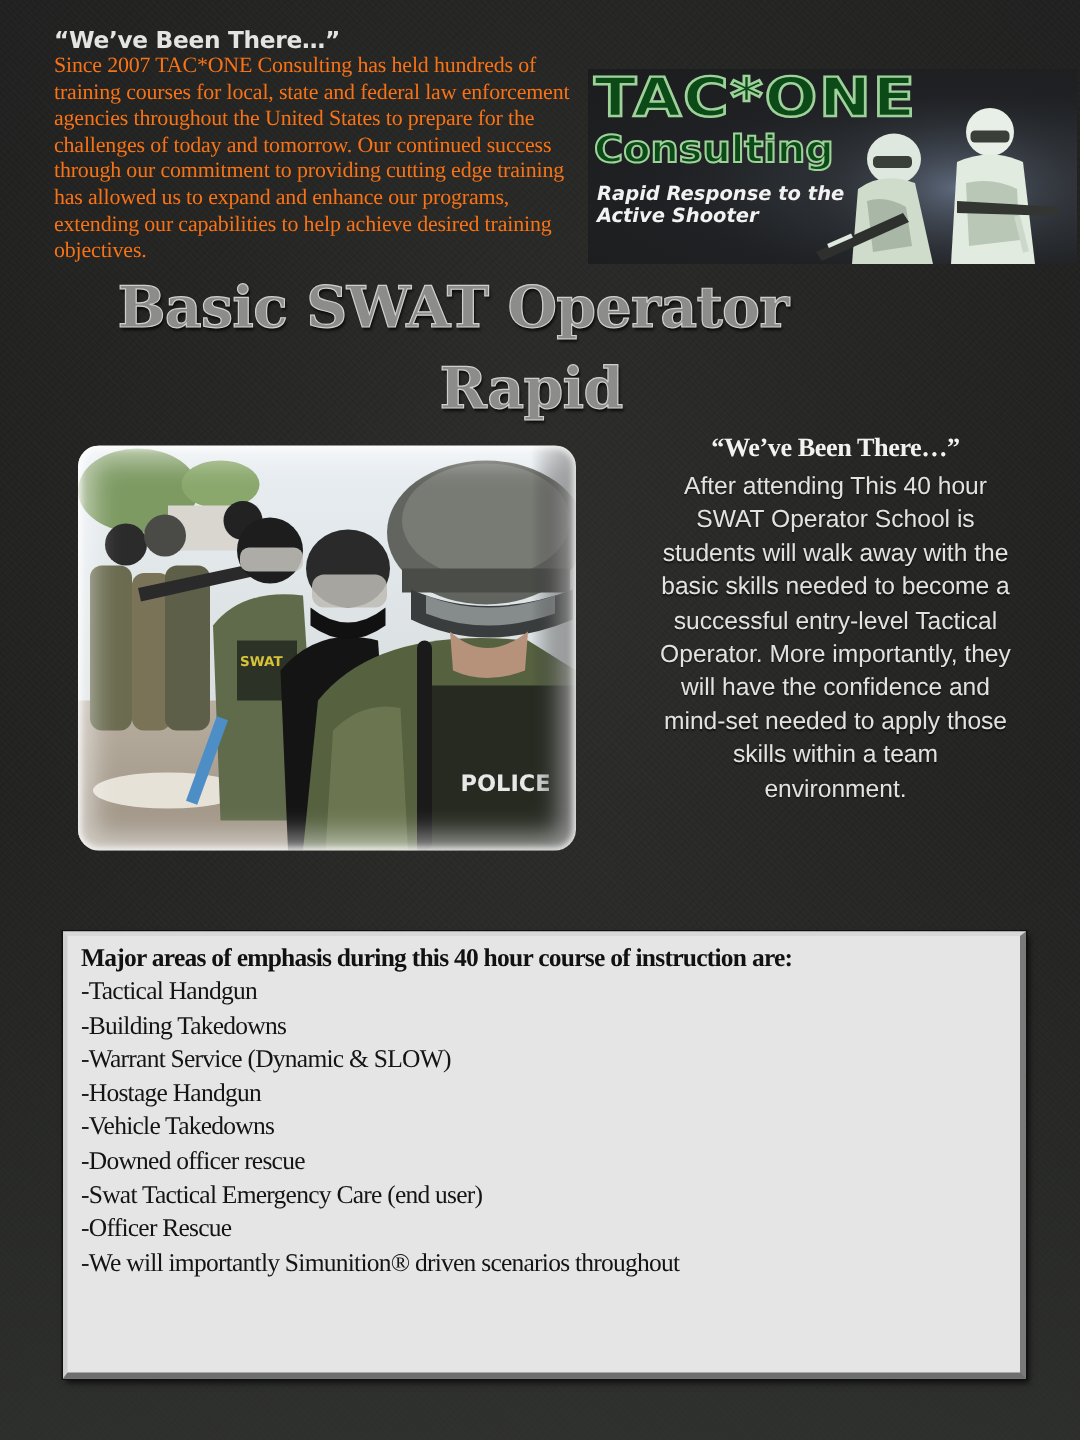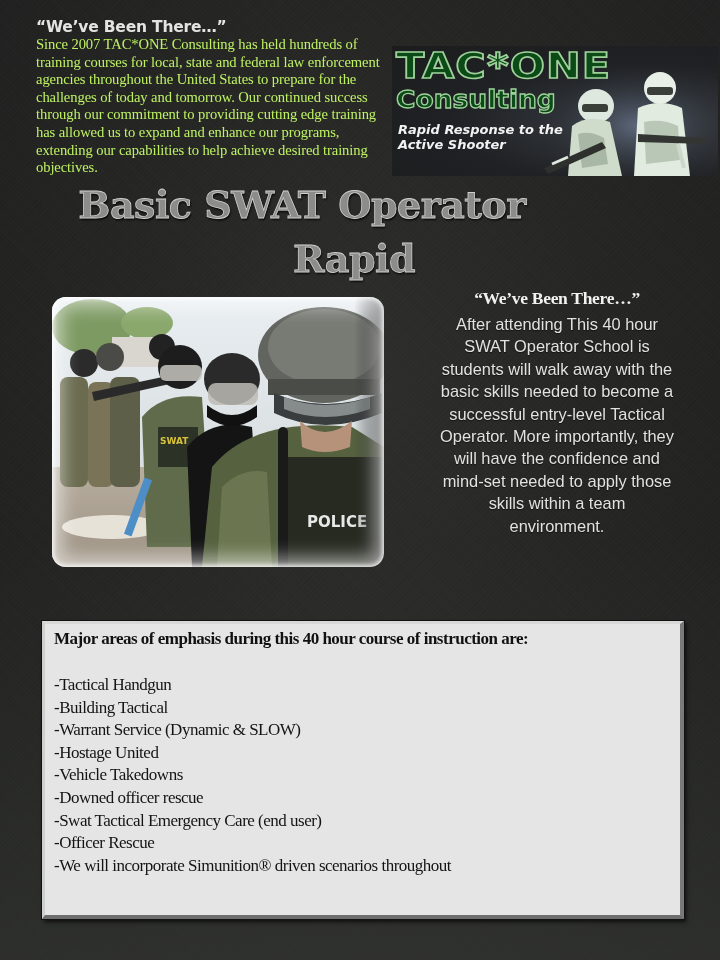--- a/index.html
+++ b/index.html
@@ -34,21 +34,21 @@
       font-weight: bold;
       font-size: 15.5px;
       color: #e4e4e2;
       letter-spacing: -0.2px;
       line-height: 18px;
     }
     .intro-body {
       font-family: "Liberation Serif", serif;
       font-size: 14.6px;
       line-height: 17.6px;
-      color: #bef264;
+      color: #f97316;
       letter-spacing: -0.1px;
     }
 
     
     .logo {
       position: absolute; left: 392px; top: 46px; width: 326px; height: 130px;
       background: radial-gradient(ellipse at 78% 60%, #3a3f45 0%, #1f2124 55%, #1b1c1d 100%);
       overflow: hidden;
     }
     .logo-title {
@@ -161,21 +161,20 @@
     .emphasis-heading {
       font-family: "Liberation Serif", serif;
       font-weight: bold;
       font-size: 17px;
       line-height: 22px;
       letter-spacing: -0.5px;
       color: #111;
     }
     .emphasis-list {
       list-style: none;
-      margin-top: 24px;
     }
     .emphasis-list li {
       font-family: "Liberation Serif", serif;
       font-size: 17px;
       line-height: 22.6px;
       letter-spacing: -0.5px;
       color: #141414;
     }
   </style>
 </head>
@@ -291,22 +290,22 @@
 
 <div class="side">
   <div class="side-heading">“We’ve Been There…”</div>
   <div class="side-body">After attending This 40 hour SWAT Operator School is students will walk away with the basic skills needed to become a successful entry-level Tactical Operator. More importantly, they will have the confidence and mind-set needed to apply those skills within a team environment.</div>
 </div>
 
 <div class="emphasis">
   <div class="emphasis-heading">Major areas of emphasis during this 40 hour course of instruction are:</div>
   <ul class="emphasis-list">
     <li>-Tactical Handgun</li>
-    <li>-Building Tactical</li>
+    <li>-Building Takedowns</li>
     <li>-Warrant Service (Dynamic &amp; SLOW)</li>
-    <li>-Hostage United</li>
+    <li>-Hostage Handgun</li>
     <li>-Vehicle Takedowns</li>
     <li>-Downed officer rescue</li>
     <li>-Swat Tactical Emergency Care (end user)</li>
     <li>-Officer Rescue</li>
-    <li>-We will incorporate Simunition® driven scenarios throughout</li>
+    <li>-We will importantly Simunition® driven scenarios throughout</li>
   </ul>
 </div>
 
 </body></html>

